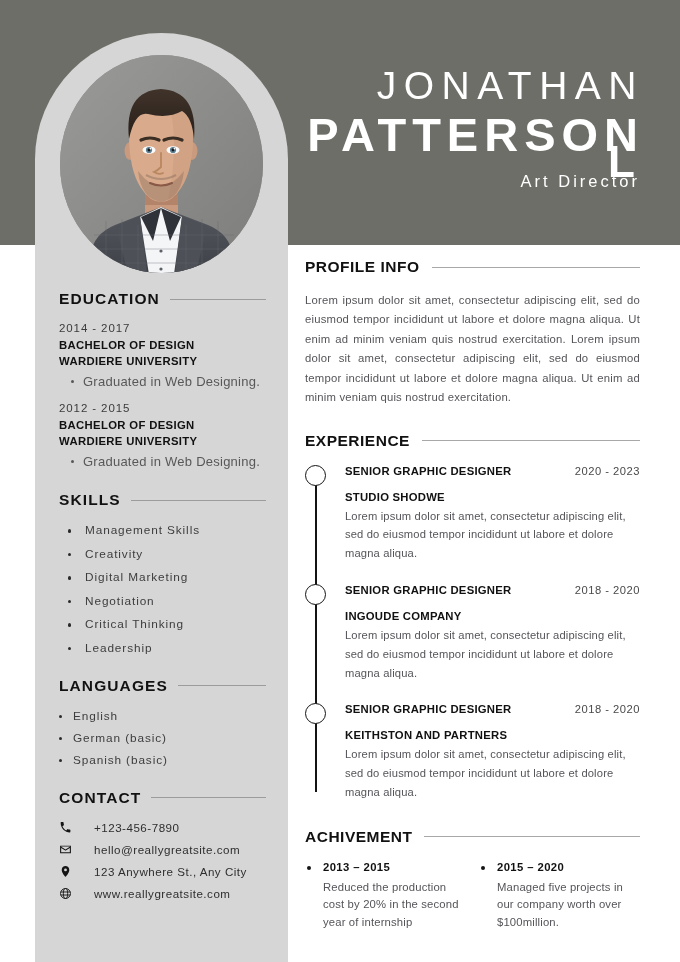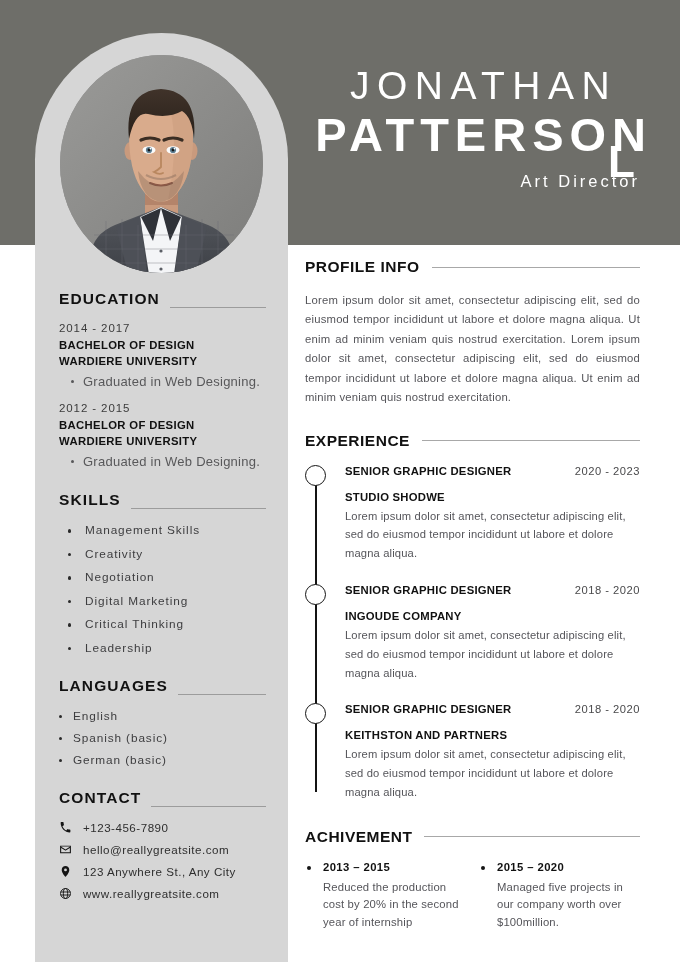--- a/index.html
+++ b/index.html
@@ -14,22 +14,22 @@
 
   
   #resume { position:absolute; inset:0; width:680px; height:962px; background:#fff; }
 
   
   .header-band {
     position:absolute; left:0; top:0; width:680px; height:245px;
     background:#6e6e69;
   }
   .name-block {
-    position:absolute; right:28px; top:66px;
-    text-align:center; color:#ffffff; line-height:1;
+    position:absolute; right:36px; top:66px;
+    text-align:right; color:#ffffff; line-height:1;
   }
   .name-first {
     font-size:39px; letter-spacing:7.5px; font-weight:400;
     display:block; color:#fff; white-space:nowrap;
   }
   .name-last {
     font-size:47px; letter-spacing:6px; font-weight:700;
     display:block; color:#fff; margin-top:6px; white-space:nowrap;
   }
   .role-row {
@@ -60,21 +60,21 @@
     background:#8d8d8d;
   }
   .photo-oval svg { display:block; width:100%; height:100%; }
 
   
   .side {
     position:absolute; left:35px; top:290px; width:253px;
     padding:0 22px 0 24px;
   }
   .sec-head {
-    display:flex; align-items:flex-end; gap:10px; margin-bottom:14px;
+    display:flex; align-items:center; gap:10px; margin-bottom:14px;
   }
   .sec-title {
     font-size:15.5px; font-weight:700; letter-spacing:1.1px; color:#111;
     white-space:nowrap;
   }
   .sec-rule { flex:1; height:1px; background:#9c9c9c; }
 
   .edu-item { margin-bottom:13px; }
   .edu-years {
     font-size:11.5px; color:#3b3b3b; letter-spacing:.9px; margin-bottom:3px;
@@ -100,21 +100,21 @@
   }
   .bullet-list li::before {
     content:""; position:absolute; left:9px; top:6px;
     width:3.4px; height:3.4px; border-radius:50%; background:#2a2a2a;
   }
   .lang-list li { padding-left:14px; margin-bottom:8px; }
   .lang-list li::before { left:0; }
 
   .contact-list { list-style:none; margin-top:11px; }
   .contact-list li {
-    display:flex; align-items:flex-end; gap:11px; margin-bottom:9px;
+    display:flex; align-items:flex-end; gap:22px; margin-bottom:9px;
     font-size:11.6px; color:#2e2e2e; letter-spacing:.5px;
   }
   .ci { width:13px; height:13px; flex:0 0 13px; display:block; }
   .ci svg { display:block; width:13px; height:13px; }
 
   
   .main { position:absolute; left:305px; top:258px; width:335px; }
   .m-head { display:flex; align-items:center; gap:12px; margin-bottom:15px; }
   .m-title {
     font-size:15.5px; font-weight:700; letter-spacing:.5px; color:#111;
@@ -280,36 +280,36 @@
     </section>
 
     <section class="sec-block">
       <div class="sec-head">
         <span class="sec-title">SKILLS</span>
         <span class="sec-rule"></span>
       </div>
       <ul class="bullet-list">
         <li>Management Skills</li>
         <li>Creativity</li>
+        <li>Digital Marketing</li>
         <li>Negotiation</li>
-        <li>Digital Marketing</li>
         <li>Critical Thinking</li>
         <li>Leadership</li>
       </ul>
     </section>
 
     <section class="sec-block">
       <div class="sec-head">
         <span class="sec-title">LANGUAGES</span>
         <span class="sec-rule"></span>
       </div>
       <ul class="bullet-list lang-list">
         <li>English</li>
+        <li>German (basic)</li>
         <li>Spanish  (basic)</li>
-        <li>German (basic)</li>
       </ul>
     </section>
 
     <section class="sec-block">
       <div class="sec-head">
         <span class="sec-title">CONTACT</span>
         <span class="sec-rule"></span>
       </div>
       <ul class="contact-list">
 

